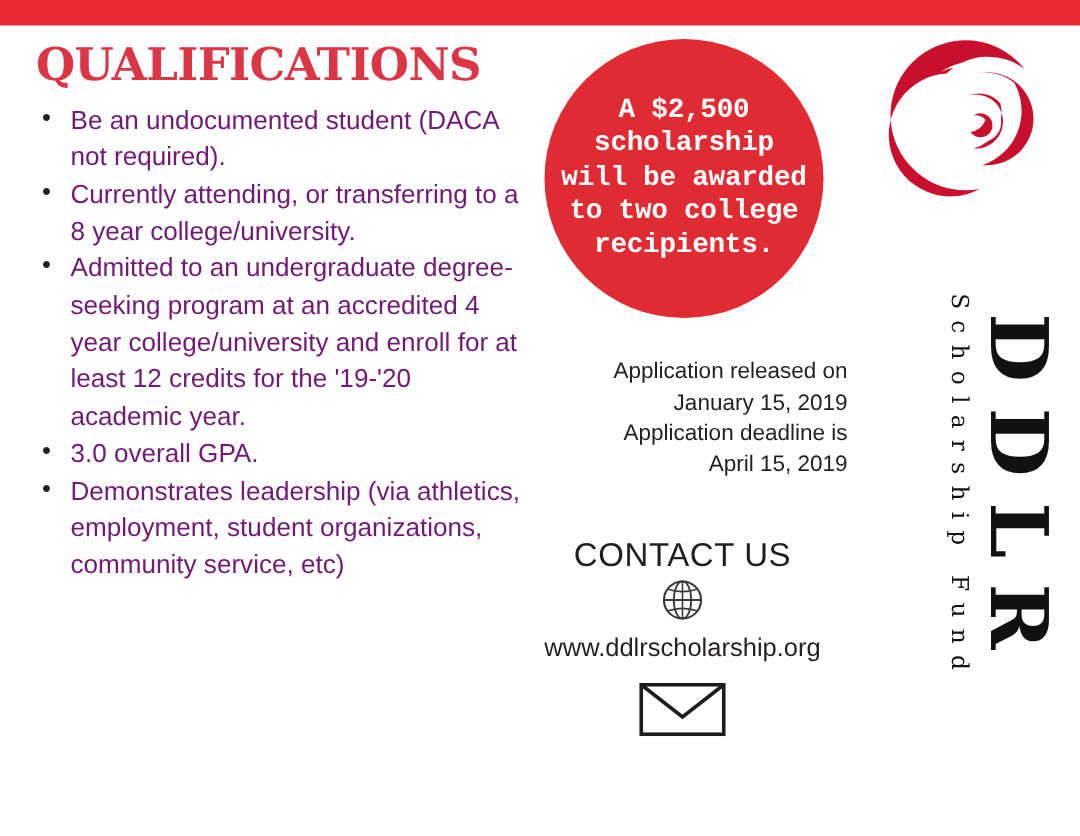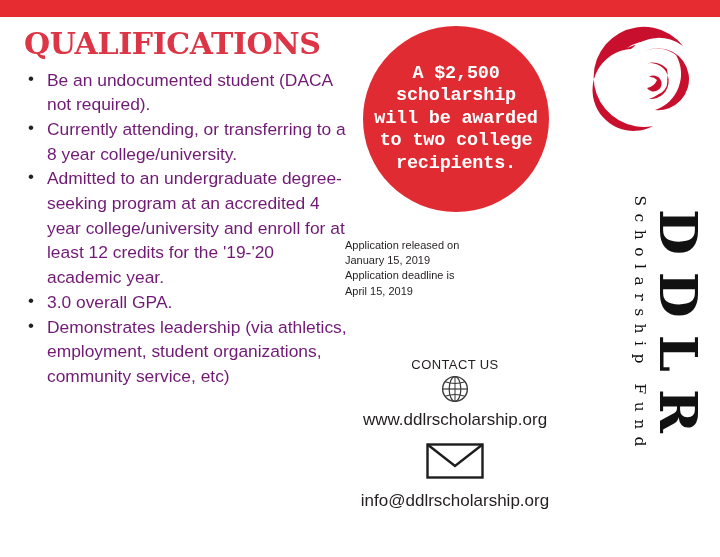--- a/index.html
+++ b/index.html
@@ -85,35 +85,35 @@
     color: #ffffff;
     text-align: center;
     padding: 0 10px;
     letter-spacing: -0.2px;
   }
   #dates {
     position: absolute;
     left: 345px;
     top: 238px;
     width: 220px;
-    text-align: left;
-    font-size: 11px;
+    text-align: right;
+    font-size: 15px;
     line-height: 1.38;
     color: #231f20;
   }
   #contact-block {
     position: absolute;
     left: 330px;
     top: 357px;
     width: 250px;
     text-align: center;
     color: #231f20;
   }
   #contact-heading {
-    font-size: 13px;
+    font-size: 22px;
     letter-spacing: 0.4px;
     margin-bottom: 1px;
   }
   .icon-row {
     display: flex;
     justify-content: center;
     align-items: center;
   }
   #globe-icon { margin: 1px 0 2px; }
   #envelope-icon { margin: 13px 0 8px; }
@@ -214,21 +214,20 @@
 
     <div class="icon-row">
       <span id="envelope-icon">
         <svg width="58" height="36" viewBox="0 0 58 36">
           <rect x="1.5" y="1.5" width="55" height="33" fill="#ffffff" stroke="#1d1d1d" stroke-width="2.4"></rect>
           <path d="M1.5 1.5 L29 23 L56.5 1.5" fill="none" stroke="#1d1d1d" stroke-width="2.4"></path>
         </svg>
       </span>
     </div>
 
-    <div id="email-text">info@ddlrscholarship.org</div>
   </div>
 
   <div id="logo-mark">
     <svg width="114" height="114" viewBox="0 0 114 114">
       <path d="M58 6 A51 51 0 1 0 58 108 A45 45 0 1 1 58 6 Z" fill="#0f8a4a"></path>
       <path d="M100 24 A50 50 0 1 0 70 104 A41 41 0 1 1 48 27 A40 40 0 0 1 100 24 Z" fill="#c8102e"></path>
       <path d="M96 31 A40 40 0 1 1 52 26 A33 33 0 1 0 78 84 A31 31 0 0 0 96 31 Z" fill="#ffffff" opacity="0"></path>
       <path d="M95 30 A41 41 0 0 0 44 26 A34 34 0 1 1 74 88 A30 30 0 1 0 95 30 Z" fill="#ffffff"></path>
       <path d="M93 33 A38 38 0 0 1 72 88 A31 31 0 1 0 62 29 A30 30 0 0 1 93 33 Z" fill="#c8102e"></path>
       <path d="M88 41 A31 31 0 0 1 68 82 A24 24 0 1 0 60 35 A24 24 0 0 1 88 41 Z" fill="#ffffff"></path>

